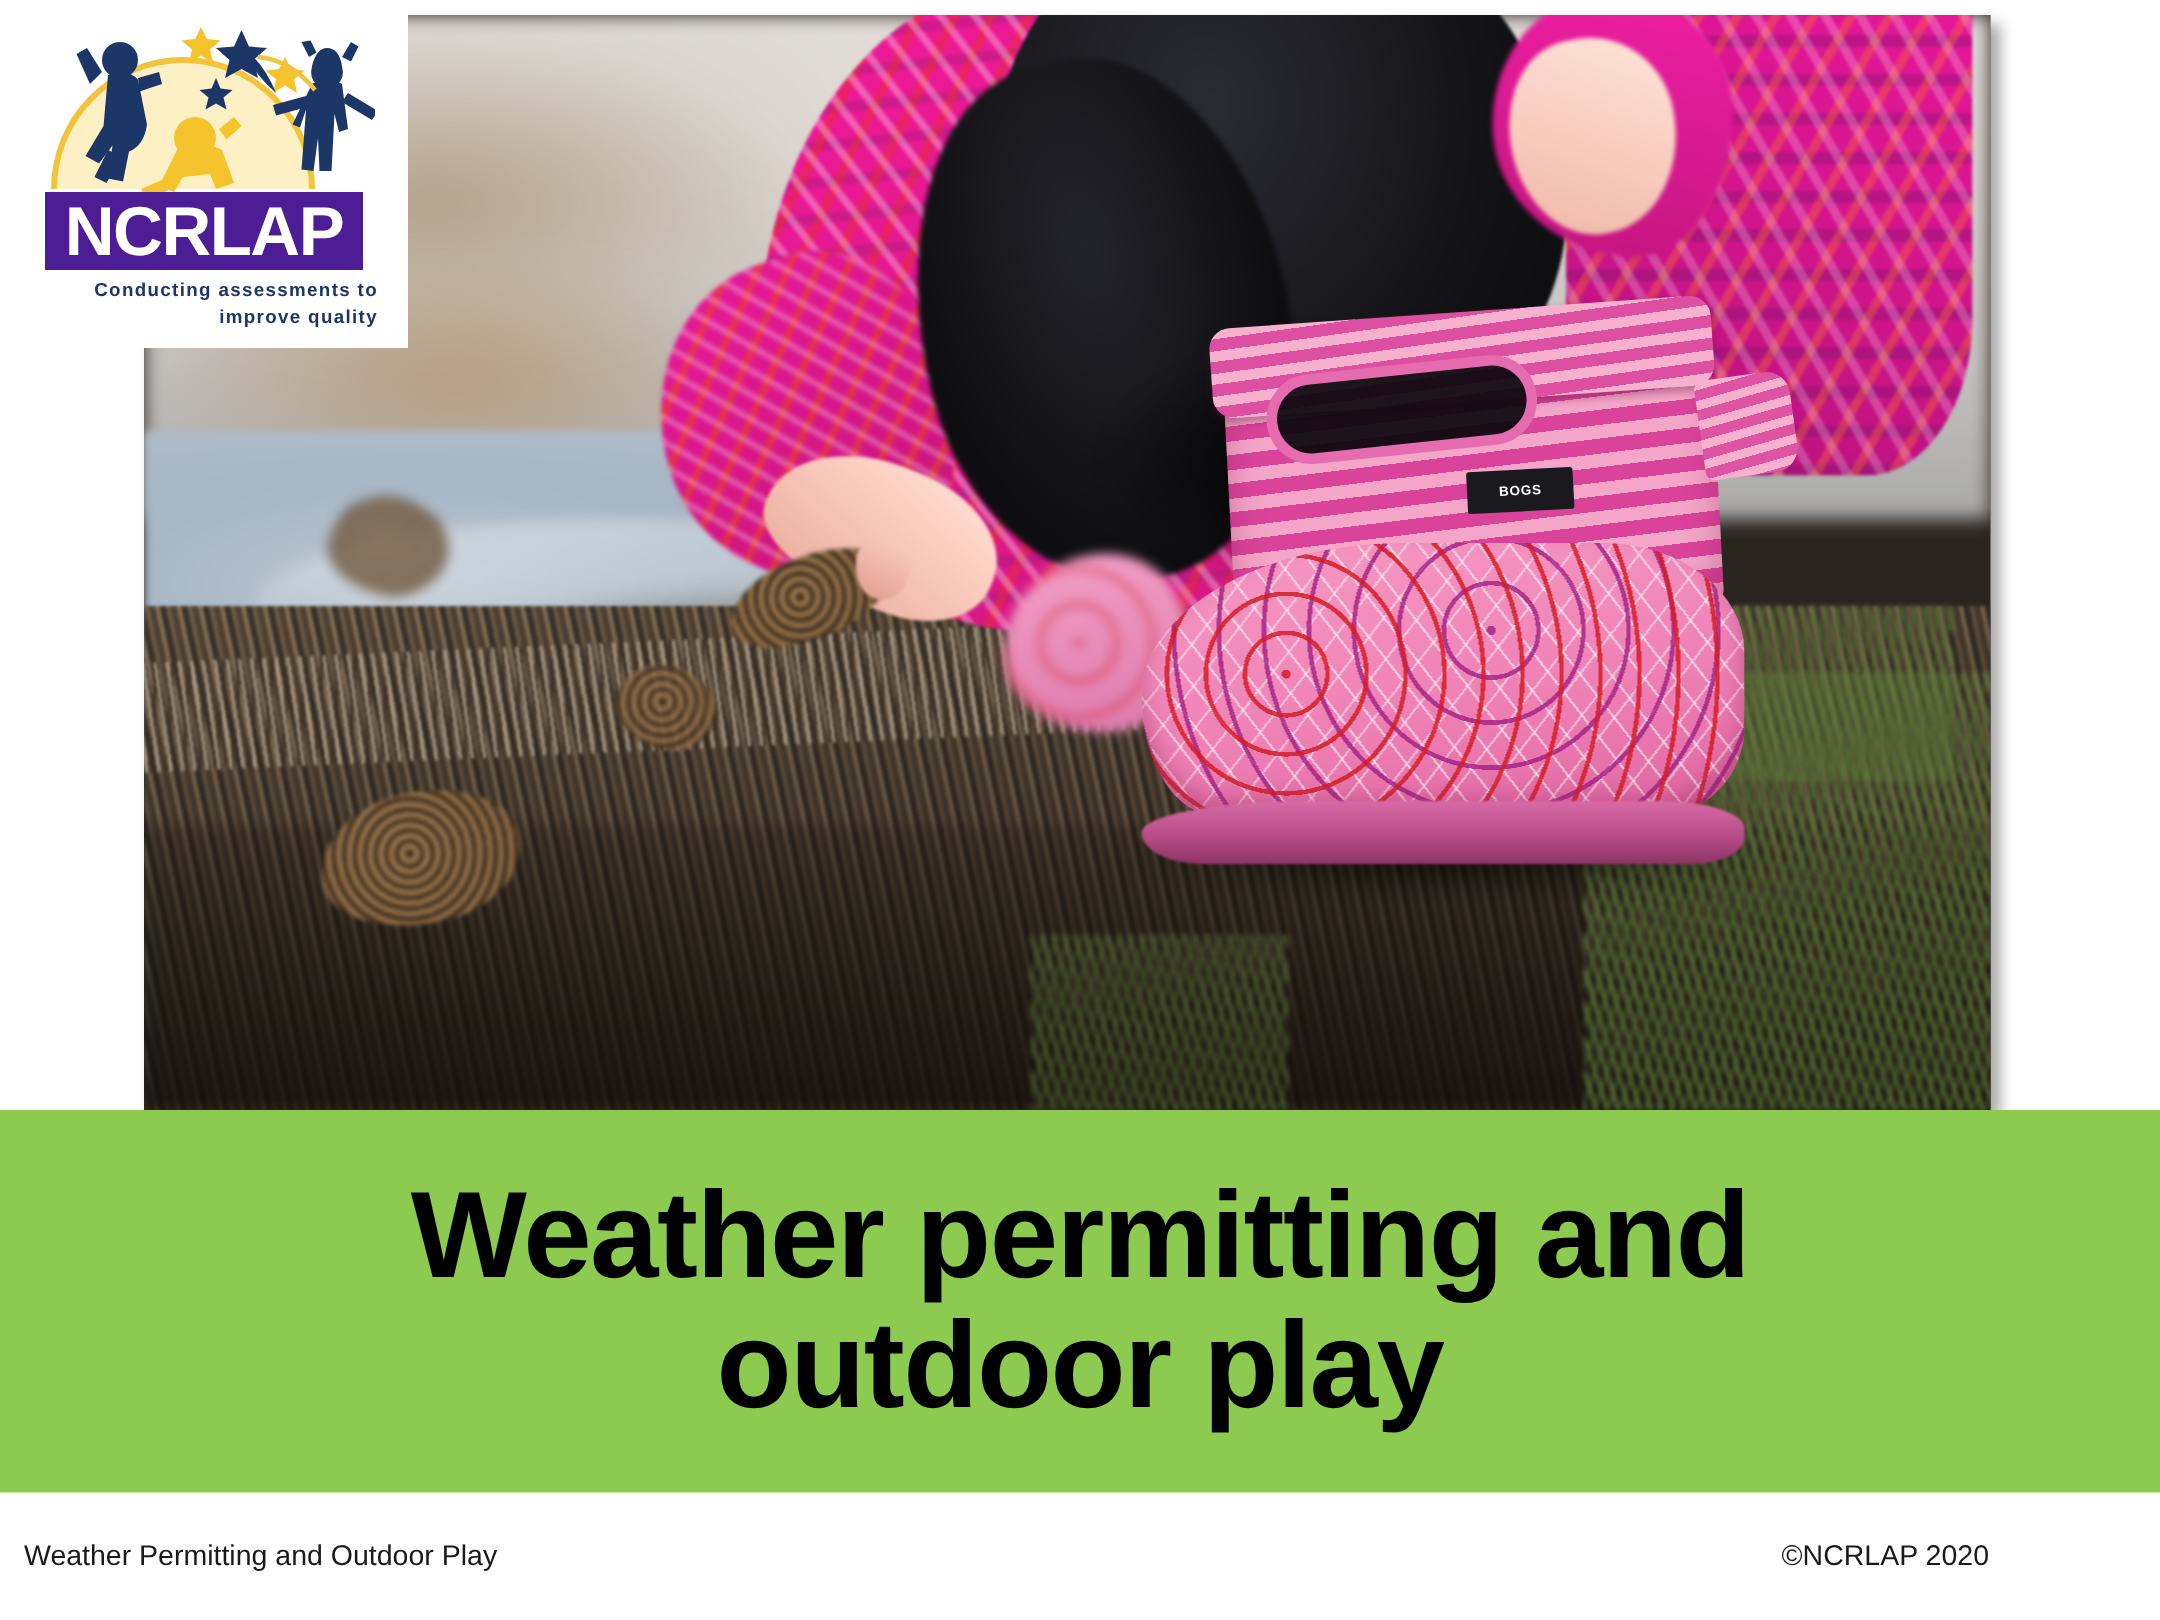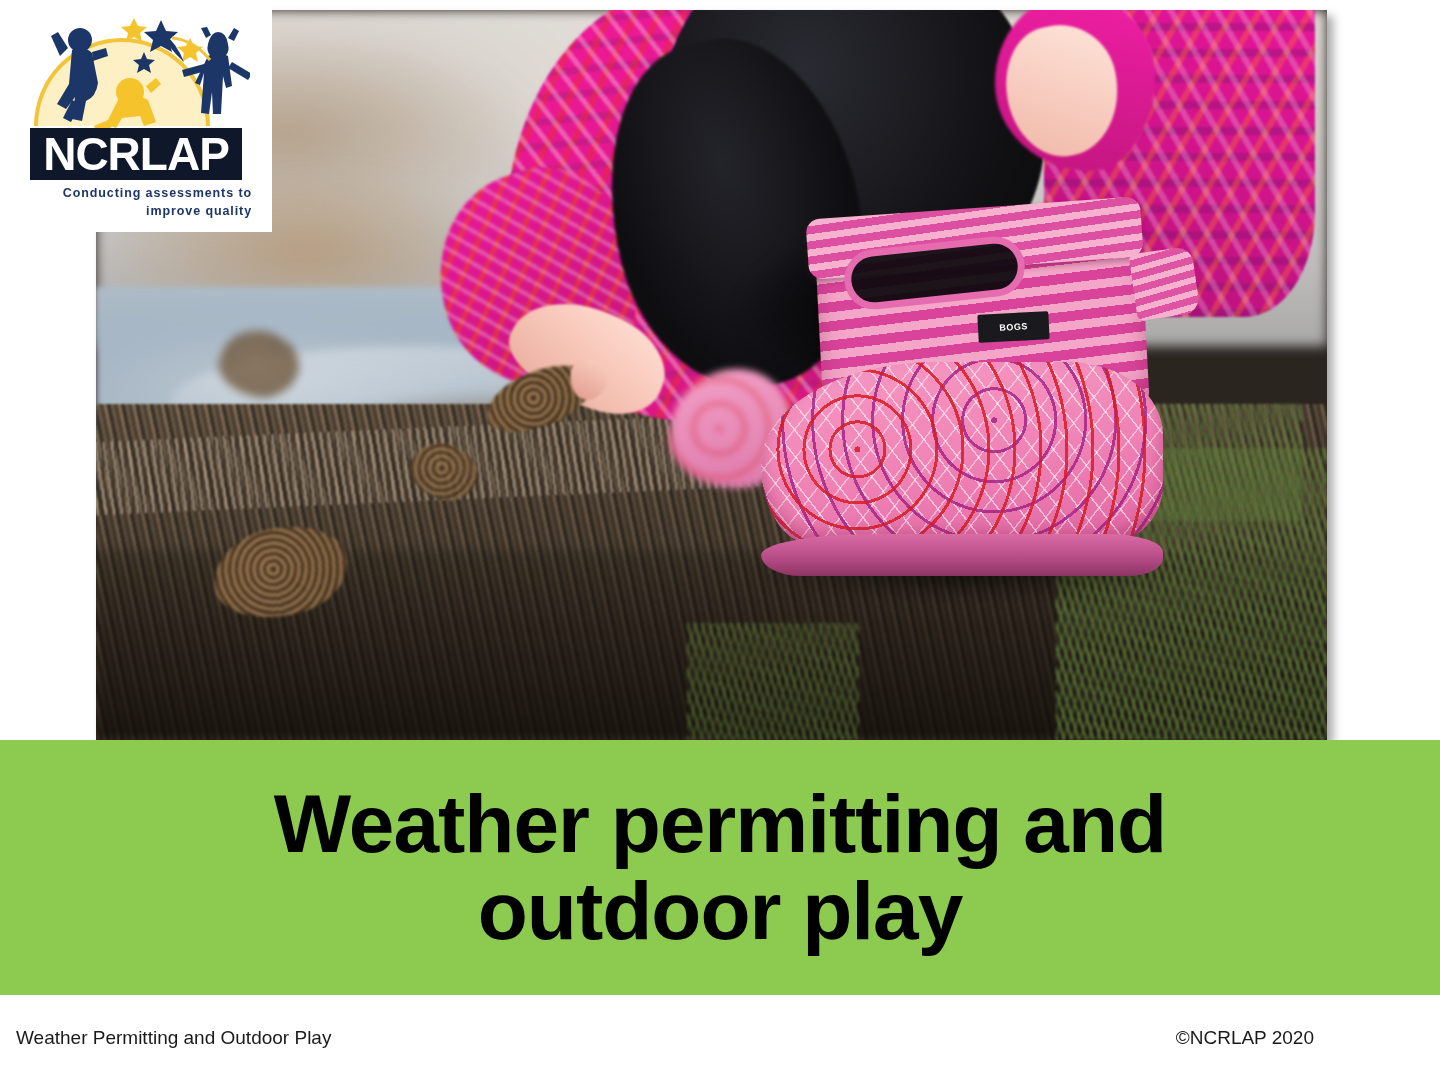--- a/index.html
+++ b/index.html
@@ -331,21 +331,21 @@
   }
   .logo-art {
     position: absolute;
     left: 22px; top: 8px;
     width: 228px; height: 122px;
   }
   .logo-text-band {
     position: absolute;
     left: 30px; top: 128px;
     width: 212px; height: 52px;
-    background: #0f172a;
+    background: #4c1d95;
     display: flex;
     align-items: center;
     justify-content: center;
   }
   .logo-word {
     color: #ffffff;
     font-size: 46px;
     font-weight: bold;
     letter-spacing: -1px;
     font-family: "Liberation Sans", sans-serif;
@@ -399,21 +399,21 @@
   .footer-left {
     position: absolute;
     left: 16px;
     top: 22px;
     color: #1a1a1a;
     font-size: 19px;
     font-family: "Liberation Sans", sans-serif;
   }
   .footer-right {
     position: absolute;
-    right: 126px;
+    right: 114px;
     top: 22px;
     color: #1a1a1a;
     font-size: 19px;
     font-family: "Liberation Sans", sans-serif;
   }
 </style>
 </head>
 <body>
 
 <div class="slide">

